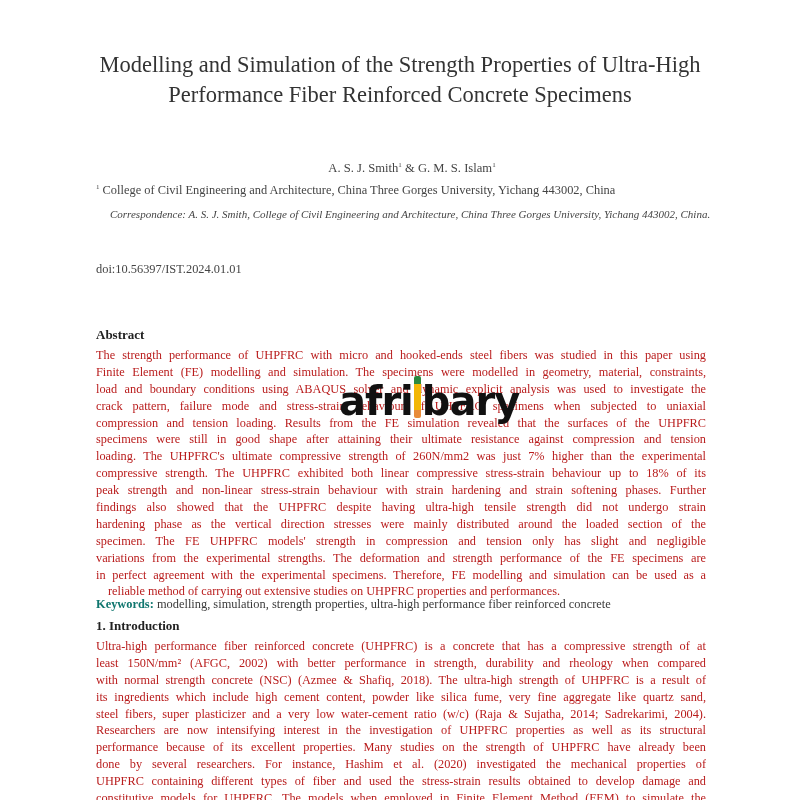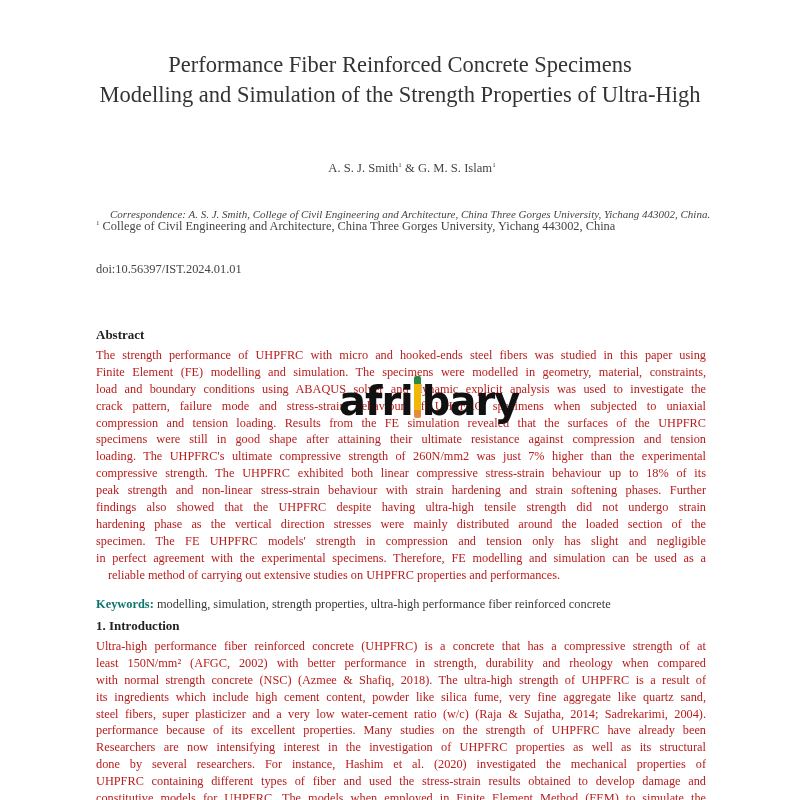--- a/index.html
+++ b/index.html
@@ -1,40 +1,40 @@
 <!DOCTYPE html>
 <html><head>
 <meta charset="utf-8">
 <style>
   html, body { margin: 0; padding: 0; background: #ffffff; }
   body { width: 800px; height: 800px; overflow: hidden; position: relative; font-family: "Liberation Serif", "DejaVu Serif", serif; color: #2a2a2a; }
   .page { position: absolute; left: 0; top: 0; width: 800px; height: 800px; }
   .title { position: absolute; left: 60px; width: 680px; top: 50px; text-align: center; font-size: 22.5px; line-height: 30px; color: #333; }
   .authors { position: absolute; left: 12px; width: 800px; top: 161px; text-align: center; font-size: 12.6px; color: #444; }
-  .affil { position: absolute; left: 96px; top: 183px; font-size: 12.4px; color: #444; white-space: nowrap; margin-top: 36px; }
+  .affil { position: absolute; left: 96px; top: 183px; font-size: 12.4px; color: #444; white-space: nowrap; }
   .corr { position: absolute; left: 110px; width: 610px; top: 206px; font-size: 11px; line-height: 17px; color: #444; text-align: justify; text-align-last: left; font-style: italic; }
   .doi { position: absolute; left: 96px; top: 262px; font-size: 12.4px; color: #444; }
   .sect-head { position: absolute; left: 96px; font-size: 13px; font-weight: bold; color: #222; }
   .para { position: absolute; left: 96px; width: 610px; font-size: 12.3px; line-height: 16.9px; color: #b91c1c; text-align: justify; }
   .para .line { display: block; text-align: justify; text-align-last: justify; white-space: nowrap; overflow: hidden; height: 16.9px; }
   .para .line.last { text-align-last: left; margin-left: 12px; }
   .kw { position: absolute; left: 96px; top: 597px; font-size: 12.4px; color: #3a3a3a; white-space: nowrap; }
   .kw b { color: #0f766e; }
   sup { font-size: 7px; vertical-align: super; line-height: 0; }
   .watermark { position: absolute; left: 323px; top: 381px; height: 40px; display: flex; align-items: center; font-family: "DejaVu Sans", sans-serif; font-weight: bold; font-size: 40px; letter-spacing: -1px; color: #111; background: transparent; margin-left: 16px; }
   .watermark .pencil { display: inline-block; width: 7px; height: 42px; margin: 0 1px; background: linear-gradient(#2b8a3e 0 20%, #f2b705 20% 80%, #e88b3a 80% 100%); border-radius: 2px; transform: translateY(-4px); }
 </style>
 </head>
 <body>
 
 <div class="page">
 
   <div class="title">
+    <div>Modelling and Simulation of the Strength Properties of Ultra-High</div>
     <div>Performance Fiber Reinforced Concrete Specimens</div>
-    <div>Modelling and Simulation of the Strength Properties of Ultra-High</div>
   </div>
 
   <div class="authors">
     <span>A. S. J. Smith</span><sup>1</sup><span style="white-space:pre"> &amp; </span><span>G. M. S. Islam</span><sup>1</sup>
   </div>
 
   <div class="affil">
     <sup>1</sup><span style="white-space:pre"> College of Civil Engineering and Architecture, China Three Gorges University, Yichang 443002, China</span>
   </div>
 
@@ -50,38 +50,39 @@
     <span class="line">load and boundary conditions using ABAQUS solver and dynamic explicit analysis was used to investigate the</span>
     <span class="line">crack pattern, failure mode and stress-strain behaviour of UHPFRC specimens when subjected to uniaxial</span>
     <span class="line">compression and tension loading. Results from the FE simulation revealed that the surfaces of the UHPFRC</span>
     <span class="line">specimens were still in good shape after attaining their ultimate resistance against compression and tension</span>
     <span class="line">loading. The UHPFRC's ultimate compressive strength of 260N/mm2 was just 7% higher than the experimental</span>
     <span class="line">compressive strength. The UHPFRC exhibited both linear compressive stress-strain behaviour up to 18% of its</span>
     <span class="line">peak strength and non-linear stress-strain behaviour with strain hardening and strain softening phases. Further</span>
     <span class="line">findings also showed that the UHPFRC despite having ultra-high tensile strength did not undergo strain</span>
     <span class="line">hardening phase as the vertical direction stresses were mainly distributed around the loaded section of the</span>
     <span class="line">specimen. The FE UHPFRC models' strength in compression and tension only has slight and negligible</span>
+    <span class="line">variations from the experimental strengths. The deformation and strength performance of the FE specimens are</span>
     <span class="line">in perfect agreement with the experimental specimens. Therefore, FE modelling and simulation can be used as a</span>
     <span class="line last">reliable method of carrying out extensive studies on UHPFRC properties and performances.</span>
   </div>
 
   <div class="kw">
     <b>Keywords:</b><span style="white-space:pre"> modelling, simulation, strength properties, ultra-high performance fiber reinforced concrete</span>
   </div>
 
   <div class="sect-head" style="top:618px;">1. Introduction</div>
 
   <div class="para" style="top:638px;">
     <span class="line">Ultra-high performance fiber reinforced concrete (UHPFRC) is a concrete that has a compressive strength of at</span>
     <span class="line">least 150N/mm² (AFGC, 2002) with better performance in strength, durability and rheology when compared</span>
     <span class="line">with normal strength concrete (NSC) (Azmee &amp; Shafiq, 2018). The ultra-high strength of UHPFRC is a result of</span>
     <span class="line">its ingredients which include high cement content, powder like silica fume, very fine aggregate like quartz sand,</span>
     <span class="line">steel fibers, super plasticizer and a very low water-cement ratio (w/c) (Raja &amp; Sujatha, 2014; Sadrekarimi, 2004).</span>
+    <span class="line">Researchers are now intensifying interest in the investigation of UHPFRC properties as well as its structural</span>
     <span class="line">performance because of its excellent properties. Many studies on the strength of UHPFRC have already been</span>
-    <span class="line">Researchers are now intensifying interest in the investigation of UHPFRC properties as well as its structural</span>
     <span class="line">done by several researchers. For instance, Hashim et al. (2020) investigated the mechanical properties of</span>
     <span class="line">UHPFRC containing different types of fiber and used the stress-strain results obtained to develop damage and</span>
     <span class="line">constitutive models for UHPFRC. The models when employed in Finite Element Method (FEM) to simulate the</span>
   </div>
 
   <div class="watermark">
     <span>afri</span>
       <span class="pencil"></span>
       <span>bary</span>
   </div>

